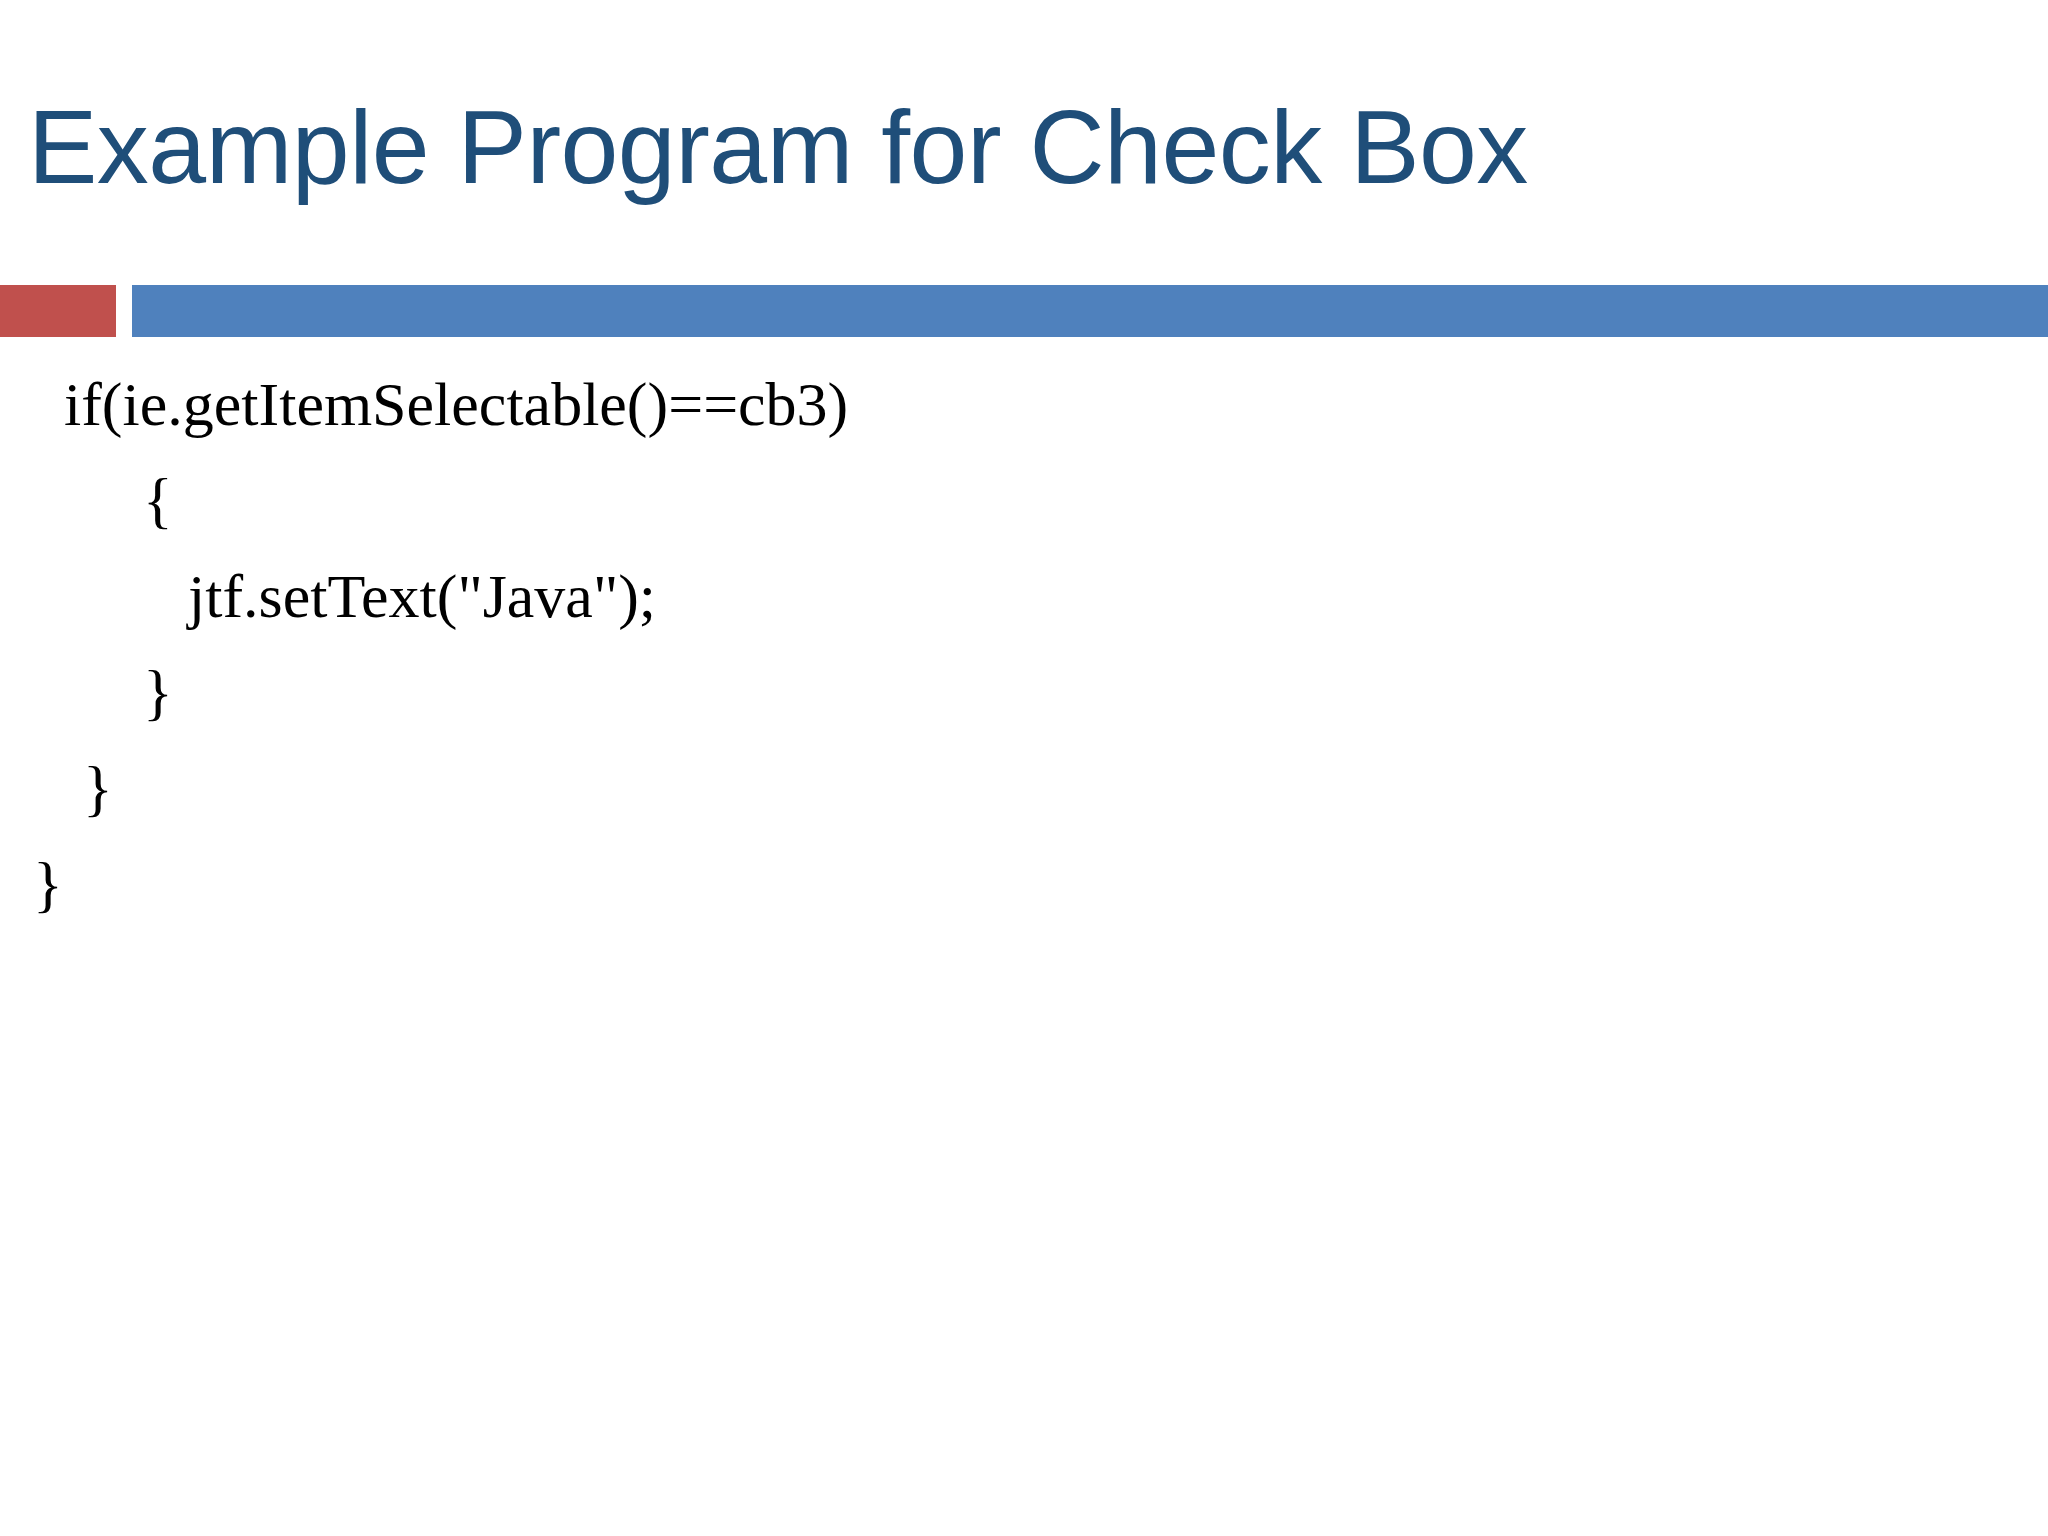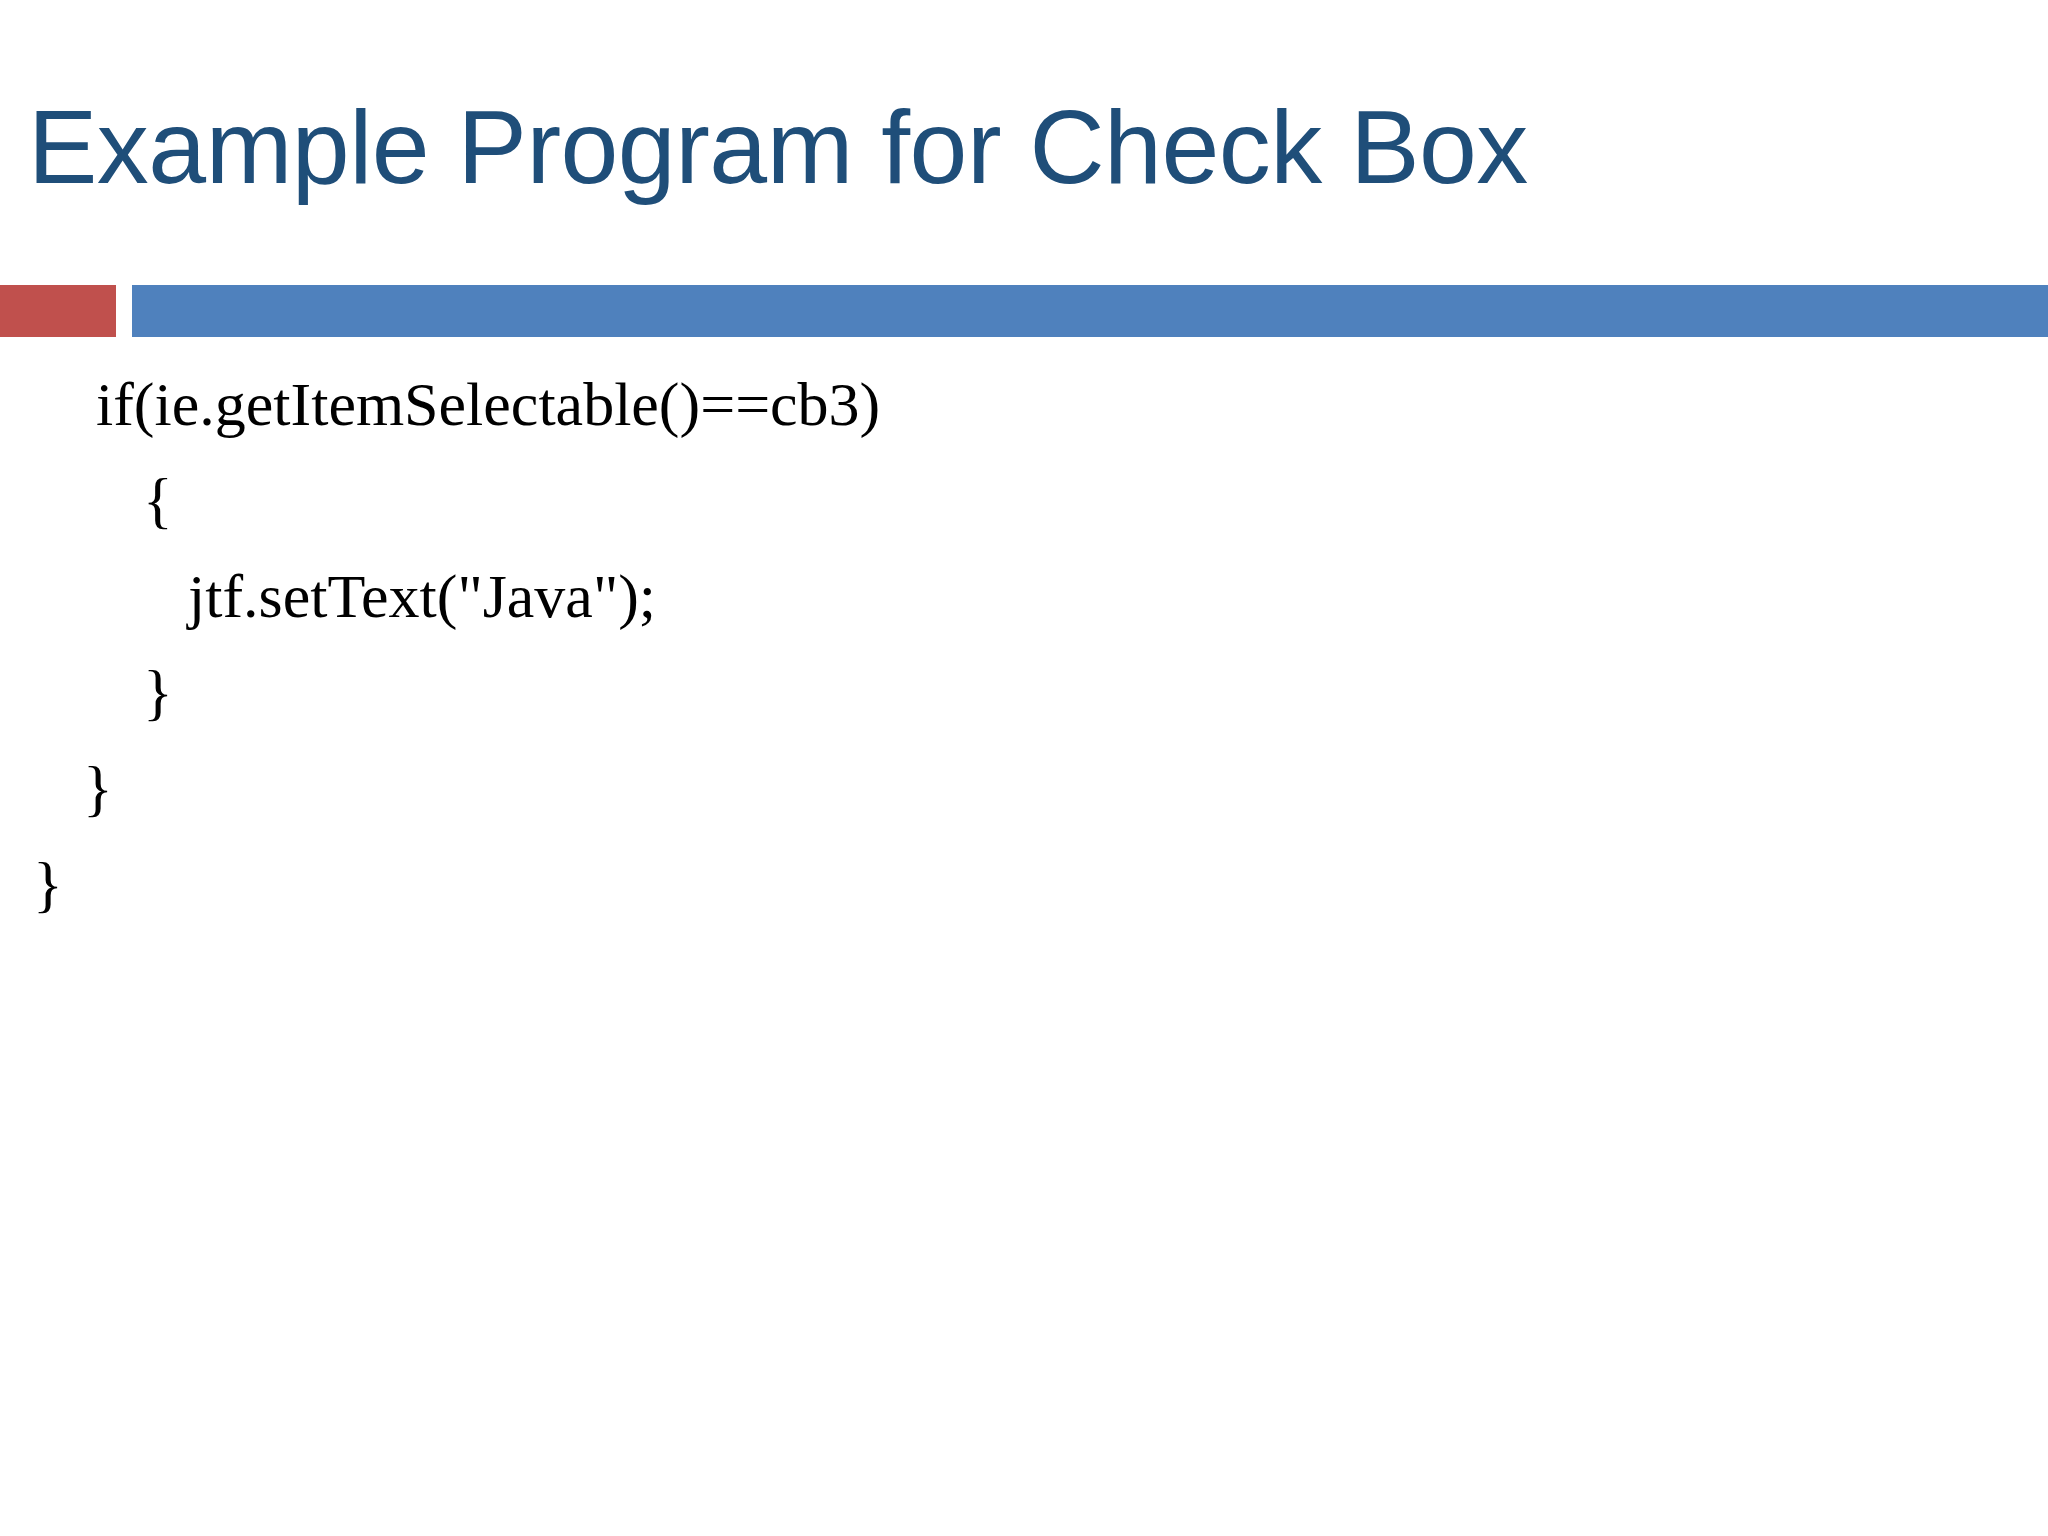--- a/index.html
+++ b/index.html
@@ -80,21 +80,21 @@
     color: #000000;
     line-height: 96px;
   }
 
   .code-line {
     white-space: pre;
     height: 96px;
     display: block;
   }
 
-  .indent-2 { padding-left: 96px; }
+  .indent-2 { padding-left: 64px; }
   .indent-1 { padding-left: 143px; }
   .indent-3 { padding-left: 188px; }
   .indent-close-1 { padding-left: 143px; }
   .indent-close-2 { padding-left: 83px; }
   .indent-close-3 { padding-left: 33px; }
 </style>
 </head>
 <body>
 
 <div class="slide">

